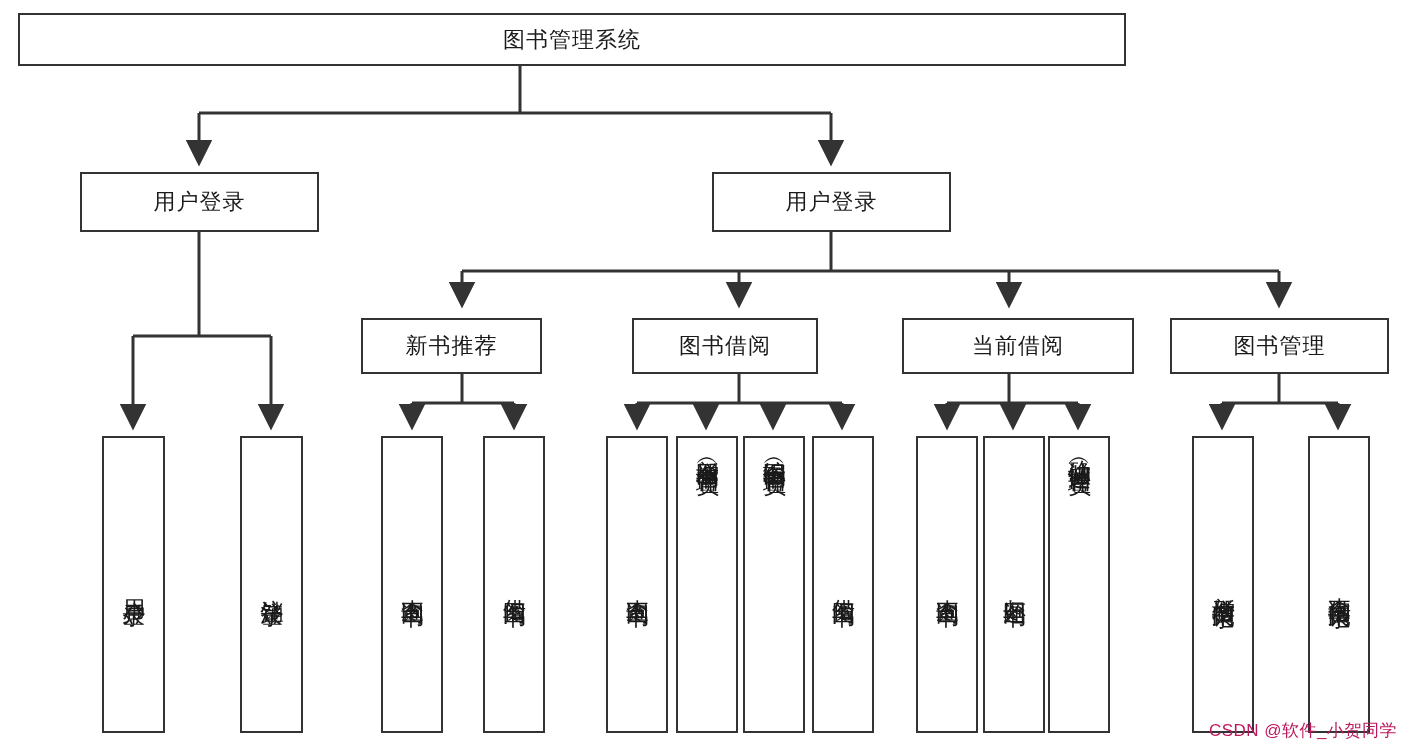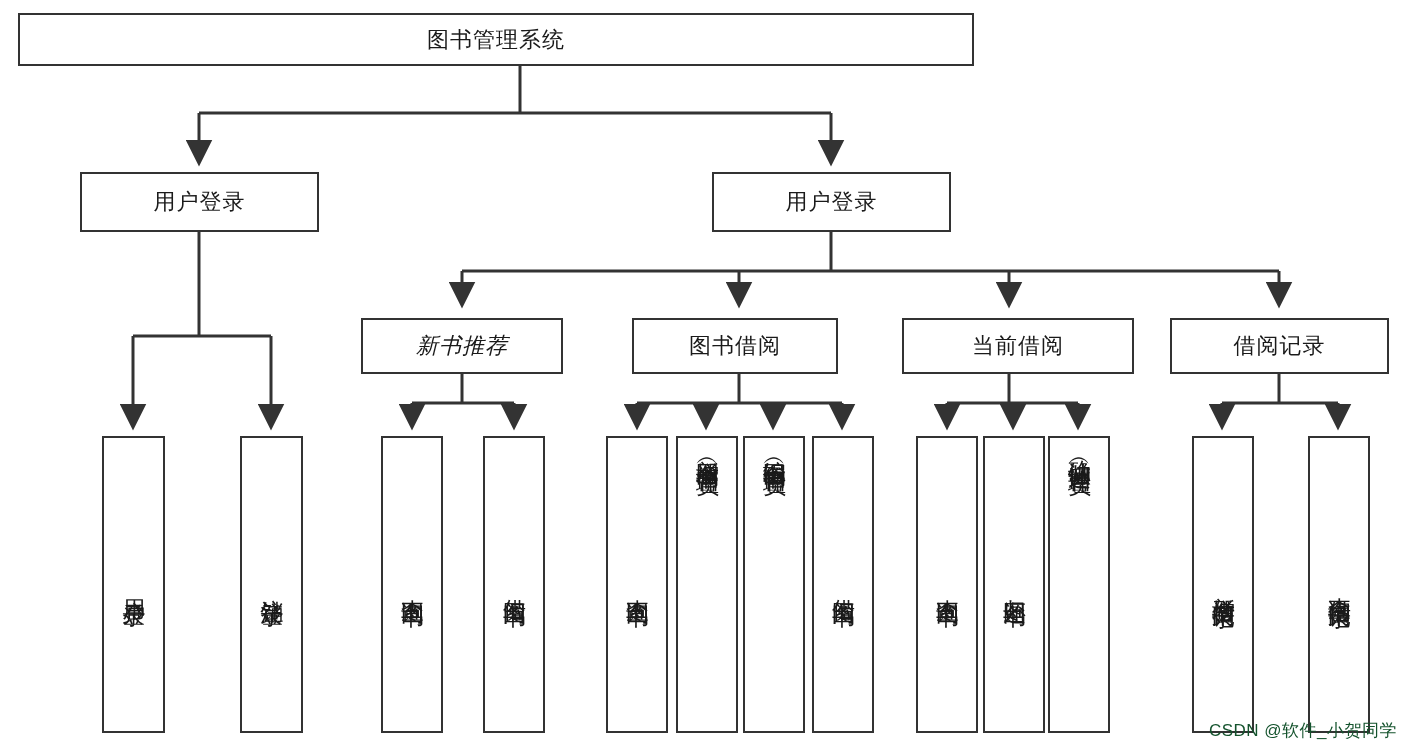--- a/index.html
+++ b/index.html
@@ -54,21 +54,21 @@
     letter-spacing: 2px;
     white-space: nowrap;
   }
   .vcenter .vlabel { align-self: center; }
   .vtop .vlabel { margin-top: 4px; }
   .watermark {
     position: absolute;
     right: 8px;
     bottom: 5px;
     font-size: 17px;
-    color: #14532d;
+    color: #be185d;
     letter-spacing: 0.5px;
     white-space: nowrap;
   }
 </style>
 </head>
 <body>
 
 <div id="diagram-root">
 
   <svg id="connectors" viewBox="0 0 1405 747" xmlns="http://www.w3.org/2000/svg">
@@ -114,42 +114,42 @@
       <path d="M 1013 403 L 1013 426" marker-end="url(#arrow)"></path>
       <path d="M 1078 403 L 1078 426" marker-end="url(#arrow)"></path>
 
       <path d="M 1279 374 L 1279 403"></path>
       <path d="M 1222 403 L 1338 403"></path>
       <path d="M 1222 403 L 1222 426" marker-end="url(#arrow)"></path>
       <path d="M 1338 403 L 1338 426" marker-end="url(#arrow)"></path>
     </g>
   </svg>
 
-  <div class="node horiz" style="left:18px; top:13px; width:956px; height:53px;">
+  <div class="node horiz" style="left:18px; top:13px; width:1108px; height:53px;">
     <span>图书管理系统</span>
   </div>
 
   <div class="node horiz" style="left:80px; top:172px; width:239px; height:60px;">
     <span>用户登录</span>
   </div>
   <div class="node horiz" style="left:712px; top:172px; width:239px; height:60px;">
     <span>用户登录</span>
   </div>
 
-  <div class="node horiz" style="left:361px; top:318px; width:202px; height:56px;font-style:italic;">
+  <div class="node horiz" style="left:361px; top:318px; width:181px; height:56px;">
     <span>新书推荐</span>
   </div>
-  <div class="node horiz" style="left:632px; top:318px; width:206px; height:56px;">
+  <div class="node horiz" style="left:632px; top:318px; width:186px; height:56px;">
     <span>图书借阅</span>
   </div>
   <div class="node horiz" style="left:902px; top:318px; width:232px; height:56px;">
     <span>当前借阅</span>
   </div>
   <div class="node horiz" style="left:1170px; top:318px; width:219px; height:56px;">
-    <span>借阅记录</span>
+    <span>图书管理</span>
   </div>
 
   <div class="node vert vcenter" style="left:102px; top:436px; width:63px; height:297px;">
     <span class="vlabel">用户登录</span>
   </div>
   <div class="node vert vcenter" style="left:240px; top:436px; width:63px; height:297px;">
     <span class="vlabel">注销登录</span>
   </div>
 
   <div class="node vert vcenter" style="left:381px; top:436px; width:62px; height:297px;">

